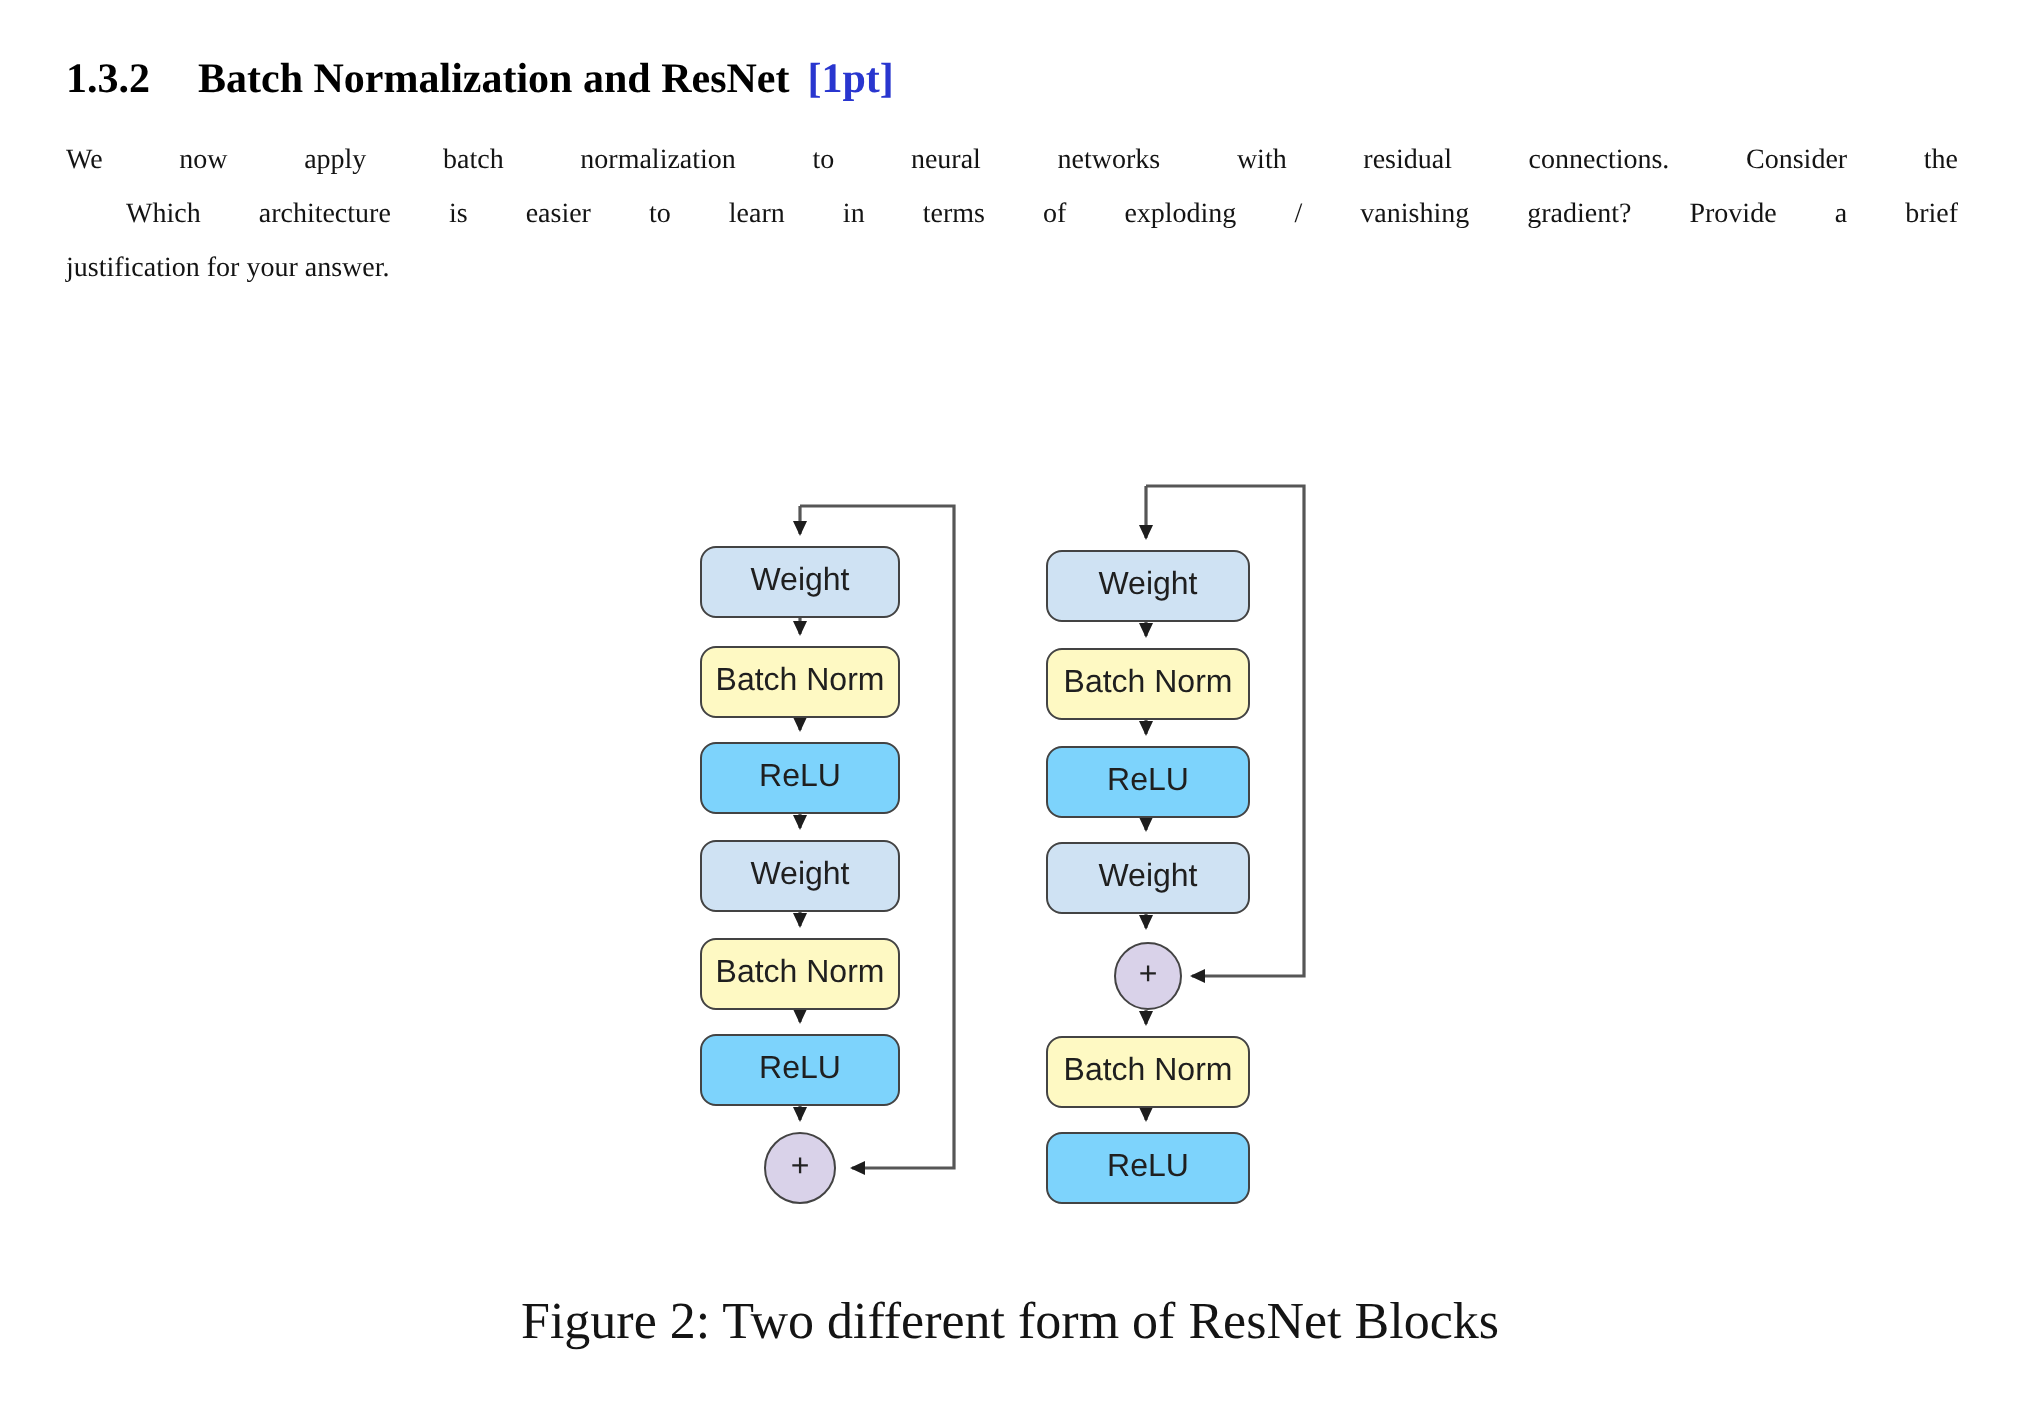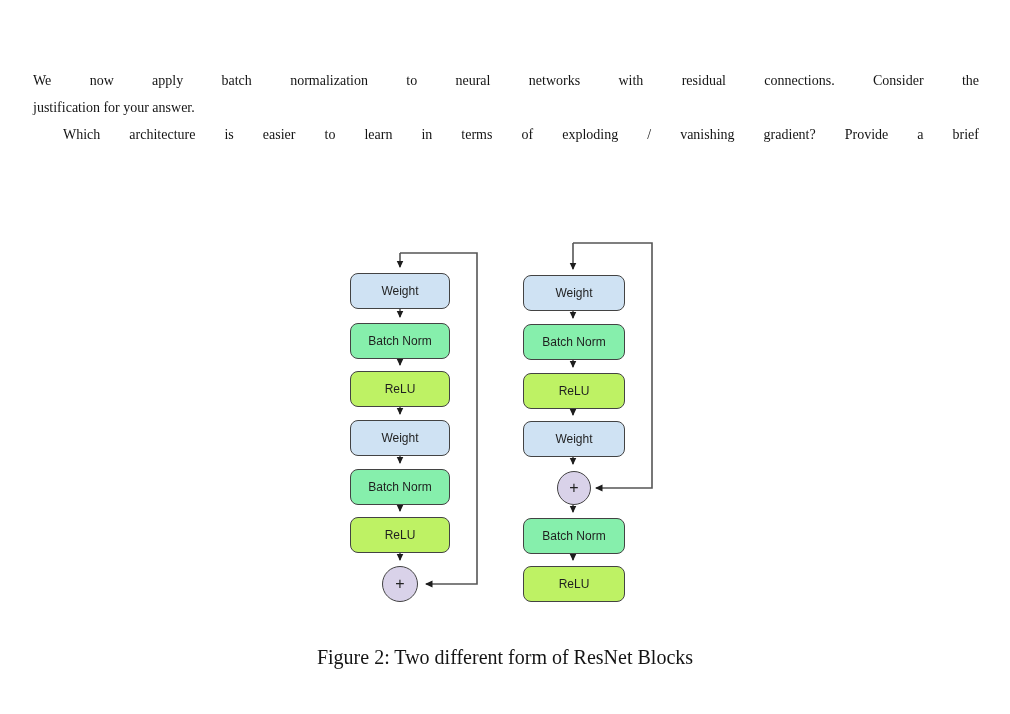--- a/index.html
+++ b/index.html
@@ -51,56 +51,59 @@
 
   
   .figure-layer { position: absolute; inset: 0; }
   .flow-svg { position: absolute; left: 0; top: 0; pointer-events: none; }
   .node {
     position: absolute;
     box-sizing: border-box;
     border: 1.6px solid #434343;
     border-radius: 8px;
     font-family: "Liberation Sans", sans-serif;
-    font-size: 12px;
+    font-size: 16px;
     color: #1f1f1f;
     display: flex;
     align-items: center;
     justify-content: center;
     background: #ffffff;
   }
   .node.weight    { background: #cfe2f3; }
-  .node.batchnorm { background: #86efac; }
-  .node.relu      { background: #bef264; }
+  .node.batchnorm { background: #fef9c3; }
+  .node.relu      { background: #7dd3fc; }
   .node.sum {
     background: #d9d2e9;
     border-radius: 50%;
     font-size: 16px;
     color: #222222;
   }
 
   .caption {
     position: absolute;
     left: 0; top: 646px;
     width: 1010px;
     text-align: center;
-    font-size: 20px;
+    font-size: 26px;
     color: #141414;
   }
 </style>
 </head>
 <body>
 
 <div class="page">
 
+  <div class="heading">
+    <span class="sec-num">1.3.2</span><span class="sec-title">Batch Normalization and ResNet</span><span class="sec-points">[1pt]</span>
+  </div>
 
   <div class="para">
     <div class="pline just">We now apply batch normalization to neural networks with residual connections.  Consider the</div>
+    <div class="pline just indent">Which architecture is easier to learn in terms of exploding / vanishing gradient? Provide a brief</div>
     <div class="pline">justification for your answer.</div>
-    <div class="pline just indent">Which architecture is easier to learn in terms of exploding / vanishing gradient? Provide a brief</div>
   </div>
 
   <div class="figure-layer">
 
     <svg class="flow-svg" width="1010" height="714" viewBox="0 0 1010 714">
       <defs>
         <marker id="arr" markerWidth="9" markerHeight="8" refX="6.5" refY="3.5" orient="auto" markerUnits="userSpaceOnUse">
           <path d="M0,0 L7.5,3.5 L0,7 Z" fill="#1d1d1d"></path>
         </marker>
       </defs>

